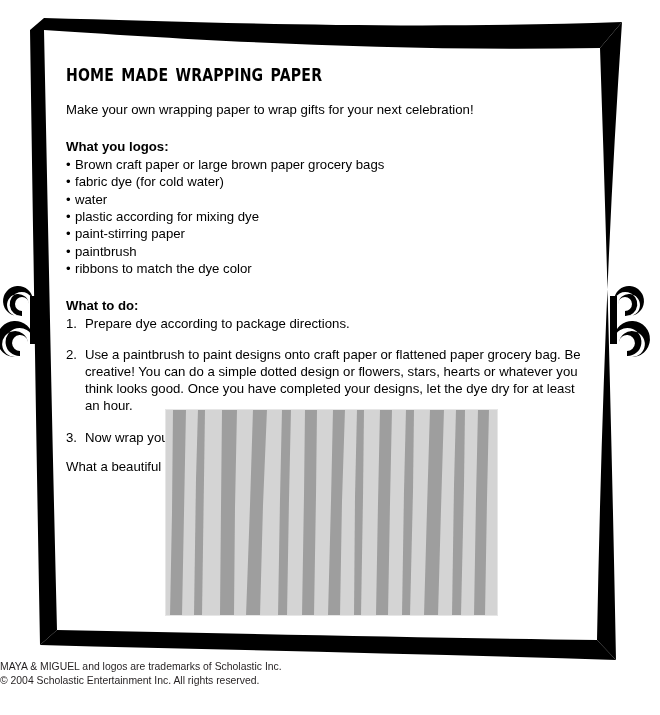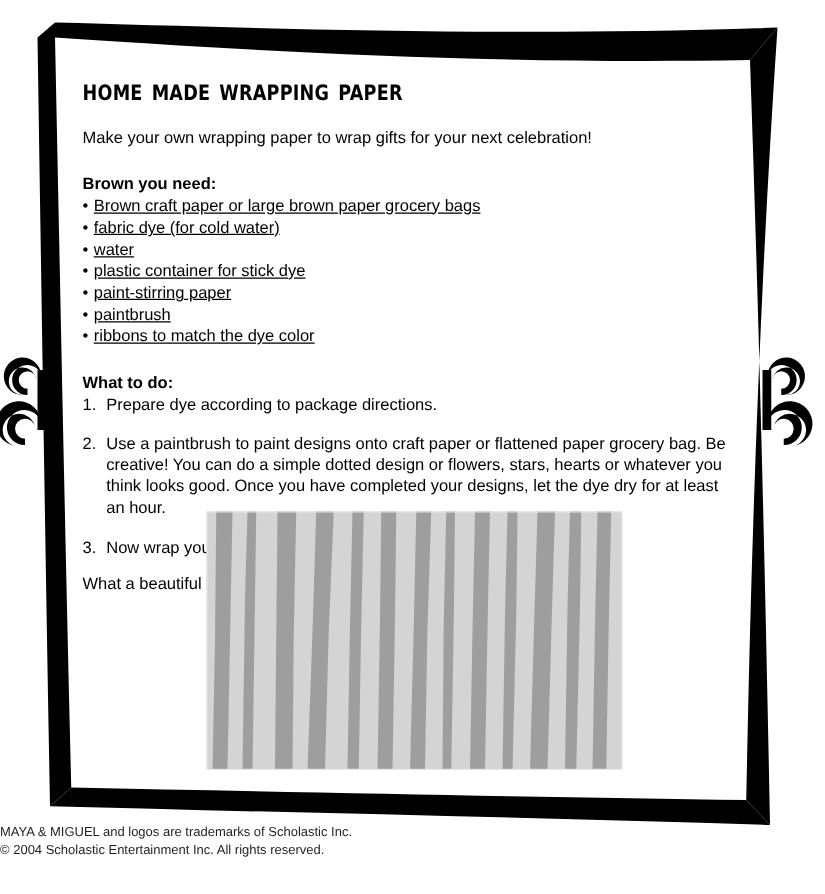--- a/index.html
+++ b/index.html
@@ -66,21 +66,20 @@
     font-weight: bold;
     color: #000000;
     margin: 19px 0 1px 6px;
     line-height: 1.3;
   }
 
   ul.needs {
     list-style: none;
     margin: 0 0 0 6px;
     padding: 0;
-    text-decoration: underline;
   }
   ul.needs li {
     font-size: 13.2px;
     line-height: 1.32;
     color: #000000;
   }
   ul.needs li .bullet {
     display: inline-block;
     width: 9px;
   }
@@ -187,27 +186,27 @@
       <rect x="610" y="296" width="7" height="48"></rect>
     </g>
   </svg>
 
   <div id="content">
 
     <h1 id="doc-title">Home Made Wrapping Paper</h1>
 
     <p class="intro">Make your own wrapping paper to wrap gifts for your next celebration!</p>
 
-    <p class="section-head">Brown you need:</p>
+    <p class="section-head">What you logos:</p>
 
     <ul class="needs">
       <li><span class="bullet">•</span><span>Brown craft paper or large brown paper grocery bags</span></li>
       <li><span class="bullet">•</span><span>fabric dye (for cold water)</span></li>
       <li><span class="bullet">•</span><span>water</span></li>
-      <li><span class="bullet">•</span><span>plastic container for stick dye</span></li>
+      <li><span class="bullet">•</span><span>plastic according for mixing dye</span></li>
       <li><span class="bullet">•</span><span>paint-stirring paper</span></li>
       <li><span class="bullet">•</span><span>paintbrush</span></li>
       <li><span class="bullet">•</span><span>ribbons to match the dye color</span></li>
     </ul>
 
     <p class="section-head">What to do:</p>
 
     <ol class="steps">
       <li><span class="num">1.</span><span>Prepare dye according to package directions.</span></li>
       <li><span class="num">2.</span><span>Use a paintbrush to paint designs onto craft paper or flattened paper grocery bag. Be creative! You can do a simple dotted design or flowers, stars, hearts or whatever you think looks good. Once you have completed your designs, let the dye dry for at least an hour.</span></li>

